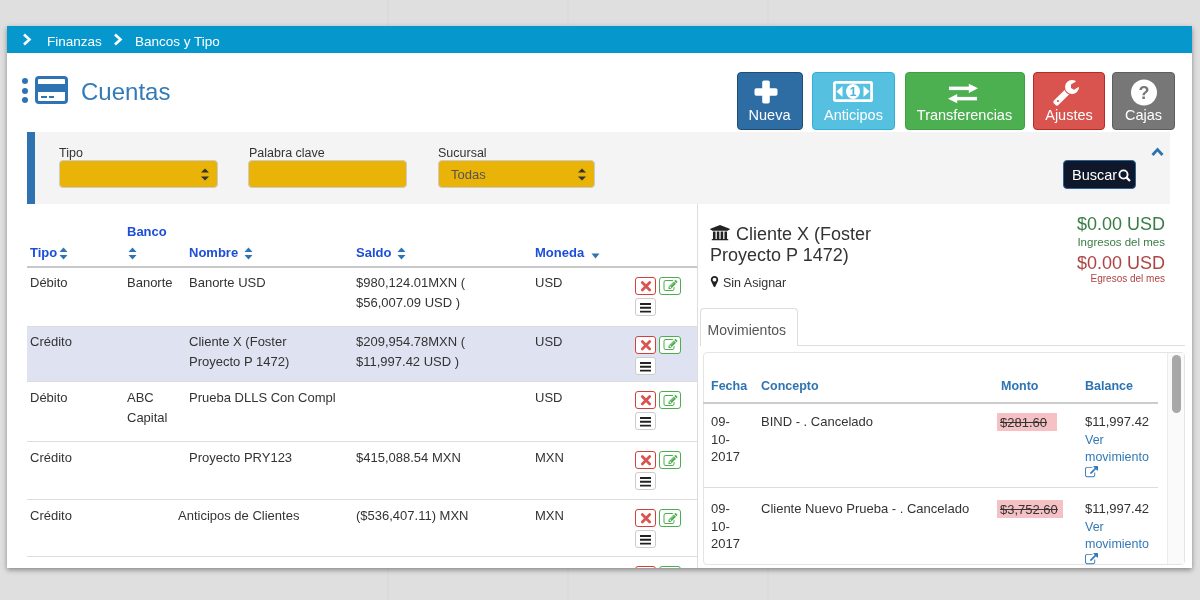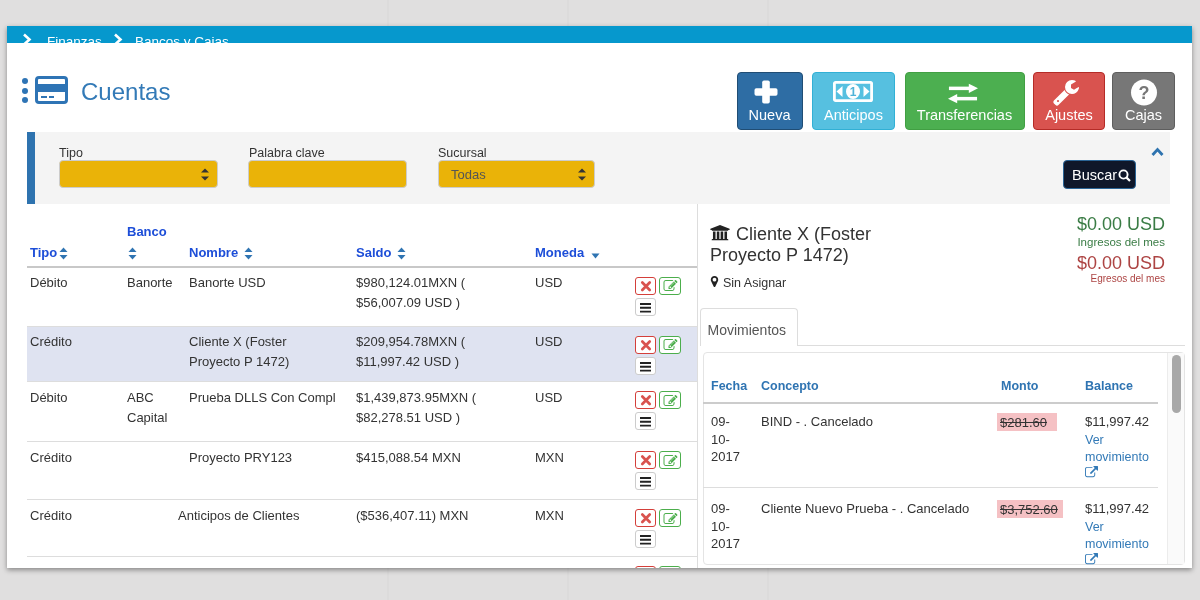--- a/index.html
+++ b/index.html
@@ -1,20 +1,20 @@
 <!DOCTYPE html>
 <html><head>
 <meta charset="utf-8">
 <style>
 * { margin:0; padding:0; box-sizing:border-box; }
 html,body { width:1200px; height:600px; overflow:hidden; }
 body { background:#e0dfdf; font-family:"Liberation Sans",sans-serif; color:#333; }
 #page { position:absolute; left:7px; top:26px; width:1185px; height:542px; background:#fff; box-shadow:0 2px 5px rgba(0,0,0,.4); overflow:hidden; }
 .abs { position:absolute; }
-#crumb { position:absolute; left:0; top:0; width:1185px; height:17px; background:#0698cd; color:#fff; font-size:13.5px; }
+#crumb { position:absolute; left:0; top:0; width:1185px; height:27px; background:#0698cd; color:#fff; font-size:13.5px; }
 #crumb span { position:absolute; top:8px; }
 .btn { position:absolute; top:46px; height:58px; border-radius:4px; color:#fff; text-align:center; font-size:14.5px; }
 .btn .lbl { position:absolute; top:34px; width:100%; left:0; }
 .btn svg { position:absolute; left:50%; transform:translateX(-50%); }
 .fld { position:absolute; top:134px; height:28px; background:#eab308; border:1px solid #ccc; border-radius:4px; }
 .flbl { position:absolute; top:120px; font-size:12.5px; color:#333; }
 .th { position:absolute; font-size:13px; font-weight:bold; color:#1d4ed8; }
 .td { position:absolute; font-size:13px; color:#333; line-height:19.5px; }
 .sep { position:absolute; left:20px; width:670px; height:1px; background:#ddd; }
 .abtn { position:absolute; width:21px; height:18px; border-radius:3px; background:#fff; }
@@ -33,21 +33,21 @@
 <div id="page">
 
   <div id="crumb">
     <svg class="abs" style="left:15px;top:7px" width="10" height="13" viewBox="0 0 10 13">
         <path d="M2 1.5 L7.5 6.5 L2 11.5" fill="none" stroke="#fff" stroke-width="2.6"></path>
       </svg>
     <span style="left:40px">Finanzas</span>
     <svg class="abs" style="left:106px;top:7px" width="10" height="13" viewBox="0 0 10 13">
         <path d="M2 1.5 L7.5 6.5 L2 11.5" fill="none" stroke="#fff" stroke-width="2.6"></path>
       </svg>
-    <span style="left:128px">Bancos y Cajas</span>
+    <span style="left:128px">Bancos y Tipo</span>
   </div>
 
   <div class="abs" style="left:15px;top:52px;width:6px">
     <div style="width:6px;height:6px;border-radius:50%;background:#2e74b5;margin-bottom:3.5px"></div>
     <div style="width:6px;height:6px;border-radius:50%;background:#2e74b5;margin-bottom:3.5px"></div>
     <div style="width:6px;height:6px;border-radius:50%;background:#2e74b5"></div>
   </div>
   <div class="abs" style="left:28px;top:50px;width:33px;height:28px;border:3px solid #2e74b5;border-radius:4px;background:#fff">
     <div class="abs" style="left:0;top:5px;width:27px;height:8px;background:#2e74b5"></div>
     <div class="abs" style="left:3px;top:16.5px;width:6px;height:2.5px;background:#2e74b5"></div>
@@ -167,21 +167,20 @@
   <div class="td" style="left:528px;top:247.2px">USD</div>
 
   <div class="td" style="left:23px;top:306.2px">Crédito</div>
   <div class="td" style="left:182px;top:306.2px">Cliente X (Foster<br>Proyecto P 1472)</div>
   <div class="td" style="left:349px;top:306.2px">$209,954.78MXN (<br>$11,997.42 USD )</div>
   <div class="td" style="left:528px;top:306.2px">USD</div>
 
   <div class="td" style="left:23px;top:362px">Débito</div>
   <div class="td" style="left:120px;top:362px">ABC<br>Capital</div>
   <div class="td" style="left:182px;top:362px">Prueba DLLS Con Compl</div>
-  <div class="td" style="left:349px;top:362px">$1,439,873.95MXN (<br>$82,278.51 USD )</div>
   <div class="td" style="left:528px;top:362px">USD</div>
 
   <div class="td" style="left:23px;top:421.7px">Crédito</div>
   <div class="td" style="left:182px;top:421.7px">Proyecto PRY123</div>
   <div class="td" style="left:349px;top:421.7px">$415,088.54 MXN</div>
   <div class="td" style="left:528px;top:421.7px">MXN</div>
 
   <div class="td" style="left:23px;top:479.7px">Crédito</div>
   <div class="td" style="left:171px;top:479.7px">Anticipos de Clientes</div>
   <div class="td" style="left:349px;top:479.7px">($536,407.11) MXN</div>

